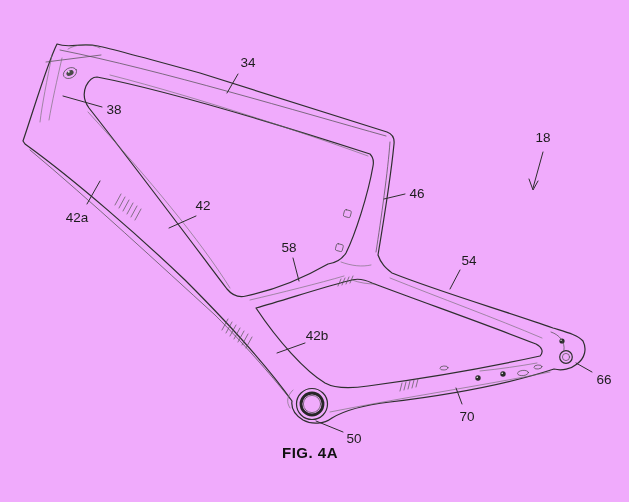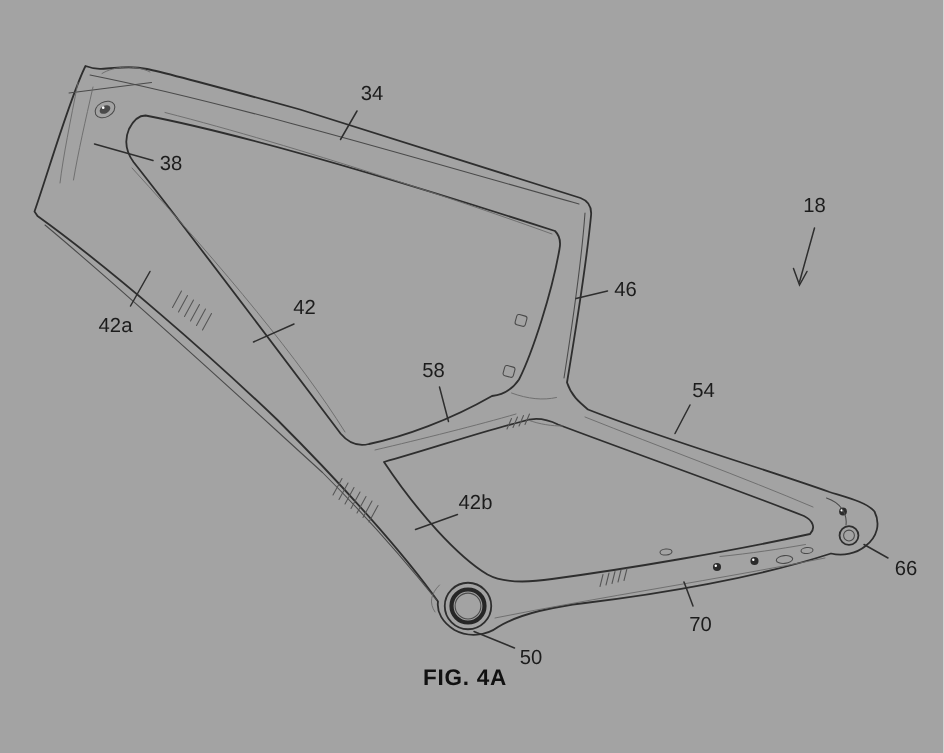--- a/index.html
+++ b/index.html
@@ -1,16 +1,16 @@
 <!DOCTYPE html>
 <html><head>
 <meta charset="utf-8">
 <style>
   html,body{margin:0;padding:0;background:#ffffff;}
-  .canvas{position:relative;width:629px;height:502px;background:#a3a3a3;overflow:hidden;
+  .canvas{position:relative;width:629px;height:502px;background:#f0abfc;overflow:hidden;
           font-family:"Liberation Sans", sans-serif;text-align:right;}
   svg{display:block;}
   .outline{fill:none;stroke:#2e2e2e;stroke-width:1.2;stroke-linejoin:round;stroke-linecap:round;}
   .detail{fill:none;stroke:#4a4a4a;stroke-width:0.7;stroke-linecap:round;}
   .detail2{fill:none;stroke:#6a6a6a;stroke-width:0.6;stroke-linecap:round;}
   .hatch{fill:none;stroke:#555;stroke-width:0.7;stroke-linecap:round;}
   .thick{fill:none;stroke:#262626;stroke-width:2.8;}
   .bolt{fill:#2b2b2b;stroke:none;}
   .leader{fill:none;stroke:#2e2e2e;stroke-width:1;stroke-linecap:round;}
   .ah{fill:none;stroke:#2e2e2e;stroke-width:1;stroke-linecap:round;}

